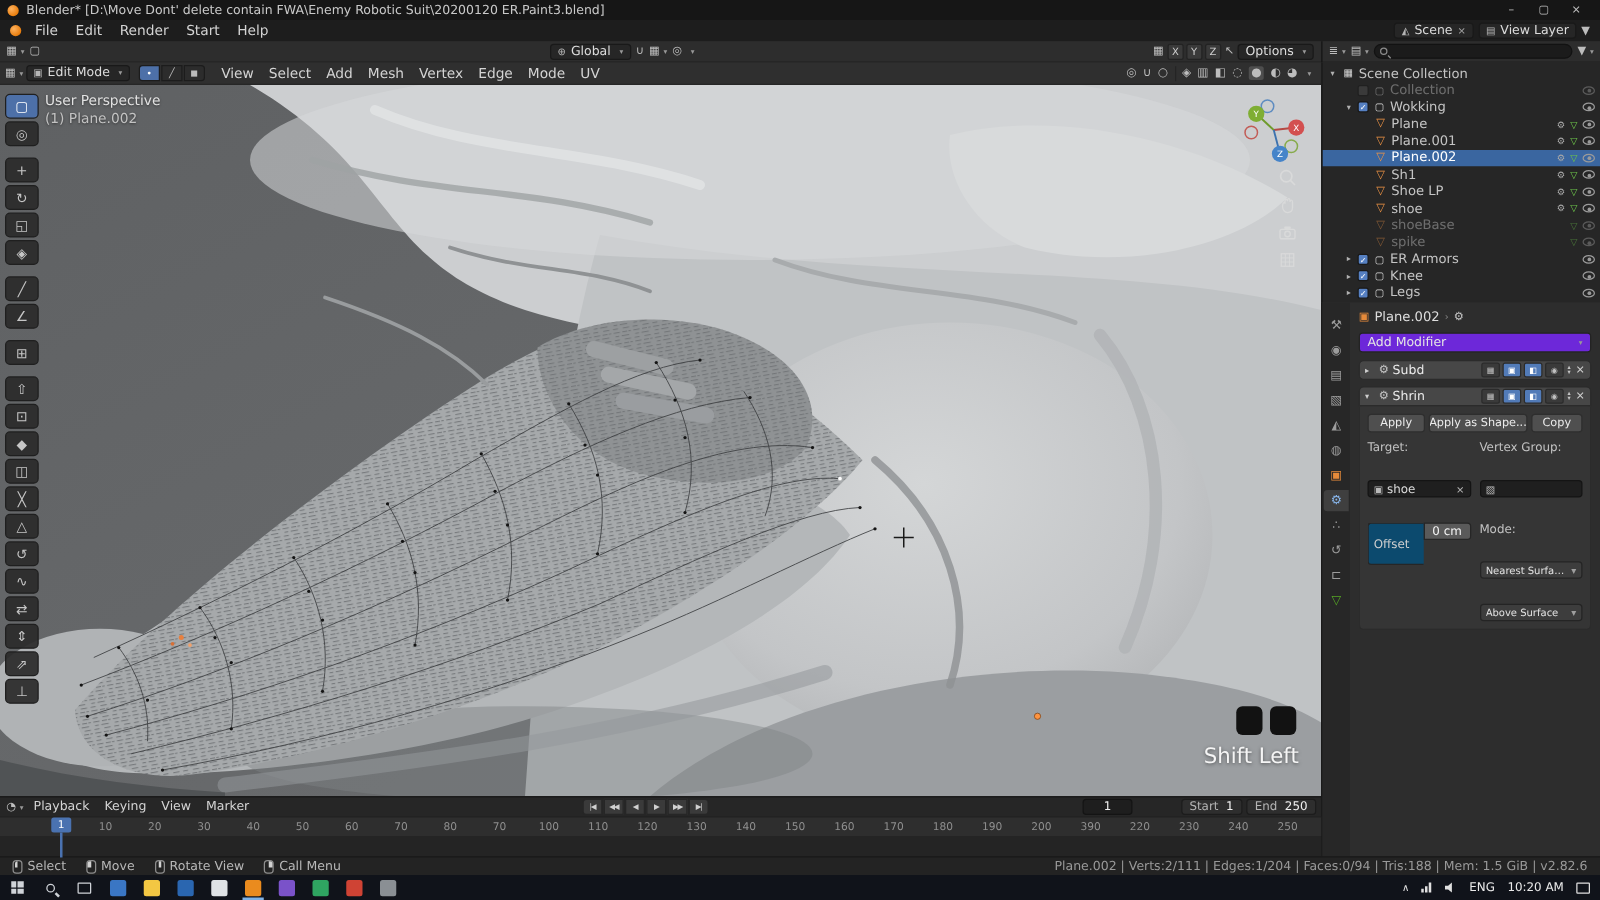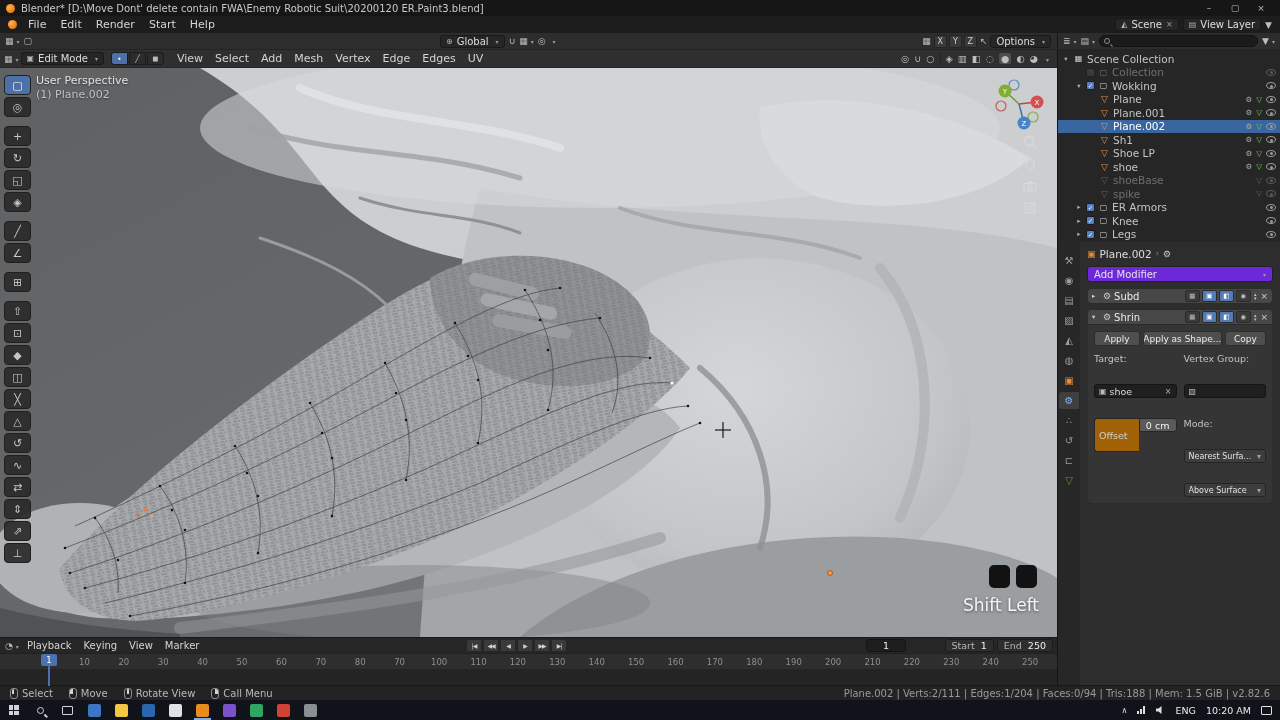--- a/index.html
+++ b/index.html
@@ -108,21 +108,21 @@
 .btnrow{display:flex;gap:3px;margin-bottom:7px}
 .btn{height:15px;background:#4f4f4f;border:1px solid #2e2e2e;border-radius:3px;display:flex;align-items:center;justify-content:center;font-size:9px;color:#ececec;white-space:nowrap;overflow:hidden;padding:0 3px}
 .btn.b1{flex:.8}.btn.b2{flex:1.5}.btn.b3{flex:.7}
 .cols{display:flex;gap:7px}
 .col{flex:1;display:flex;flex-direction:column;gap:20px;min-width:0}
 .flabel{font-size:9.5px;color:#c2c2c2;height:11px;white-space:nowrap}
 .ffield{height:14px;background:#1f1f1f;border:1px solid #141414;border-radius:3px;display:flex;align-items:center;padding:0 4px;gap:3px;font-size:9.5px;color:#dcdcdc}
 .ffield .fic{font-size:8px;color:#b9b9b9}
 .fx{margin-left:auto;font-size:8px;color:#b5b5b5}
 .numfield{display:flex;height:14px}
-.nlabel{flex:1;background:#a16207;border:1px solid #262626;border-right:none;border-radius:3px 0 0 3px;font-size:9.5px;color:#cfcfcf;display:flex;align-items:center;padding:16px 4px}
+.nlabel{flex:1;background:#0c4a6e;border:1px solid #262626;border-right:none;border-radius:3px 0 0 3px;font-size:9.5px;color:#cfcfcf;display:flex;align-items:center;padding:16px 4px}
 .nval{flex:1;background:#5a5a5a;border:1px solid #262626;border-radius:0 3px 3px 0;font-size:9.5px;color:#f4f4f4;display:flex;align-items:center;justify-content:center}
 .fdrop{height:14px;background:#3d3d3d;border:1px solid #242424;border-radius:3px;display:flex;align-items:center;justify-content:space-between;padding:0 4px;font-size:8px;color:#e2e2e2;gap:2px}
 .fdrop b{font-weight:normal;white-space:nowrap;overflow:hidden;text-overflow:ellipsis}
 
 
 .timeline{position:absolute;left:0;top:637px;width:1057px;height:48px;background:#262626;border-top:1px solid #191919}
 .tl-head{position:absolute;top:0;left:0;right:0;height:15px;display:flex;align-items:center;padding:0 5px;gap:2px}
 .menu-item.small{font-size:10px;padding:0 6px;line-height:15px}
 #tl-transport{position:absolute;left:466px;top:1px;display:flex;gap:1px}
 .tbtn{min-width:16px;height:13px;background:#3a3a3a;border:1px solid #262626;display:flex;align-items:center;justify-content:center;font-size:6px;color:#d0d0d0;letter-spacing:-1px;padding:0 2px}
@@ -383,21 +383,21 @@
       <span>╱</span>
       <span>◼</span>
     </div>
     <nav id="vp-menus" style="display:flex">
         <span class="menu-item">View</span>
         <span class="menu-item">Select</span>
         <span class="menu-item">Add</span>
         <span class="menu-item">Mesh</span>
         <span class="menu-item">Vertex</span>
         <span class="menu-item">Edge</span>
-        <span class="menu-item">Edges</span>
+        <span class="menu-item">Mode</span>
         <span class="menu-item">UV</span>
       </nav>
     <div class="vp-right">
       <span class="ico">◎</span>
       <span class="ico">∪</span>
       <span class="ico">○</span>
       <span class="vsep"></span>
       <span class="ico">◈</span>
       <span class="ico">▥</span>
       <span class="ico">◧</span>
@@ -746,21 +746,21 @@
         <span class="tick" style="left: 470.4px;">110</span>
         <span class="tick" style="left: 509.8px;">120</span>
         <span class="tick" style="left: 549.2px;">130</span>
         <span class="tick" style="left: 588.6px;">140</span>
         <span class="tick" style="left: 628px;">150</span>
         <span class="tick" style="left: 667.4px;">160</span>
         <span class="tick" style="left: 706.8px;">170</span>
         <span class="tick" style="left: 746.2px;">180</span>
         <span class="tick" style="left: 785.6px;">190</span>
         <span class="tick" style="left: 825px;">200</span>
-        <span class="tick" style="left: 864.4px;">210</span>
+        <span class="tick" style="left: 864.4px;">390</span>
         <span class="tick" style="left: 903.8px;">220</span>
         <span class="tick" style="left: 943.2px;">230</span>
         <span class="tick" style="left: 982.6px;">240</span>
         <span class="tick" style="left: 1022px;">250</span>
       </div>
     <div class="tl-track"></div>
     <div class="playhead">1</div>
     <div class="ph-line"></div>
   </div>
 

